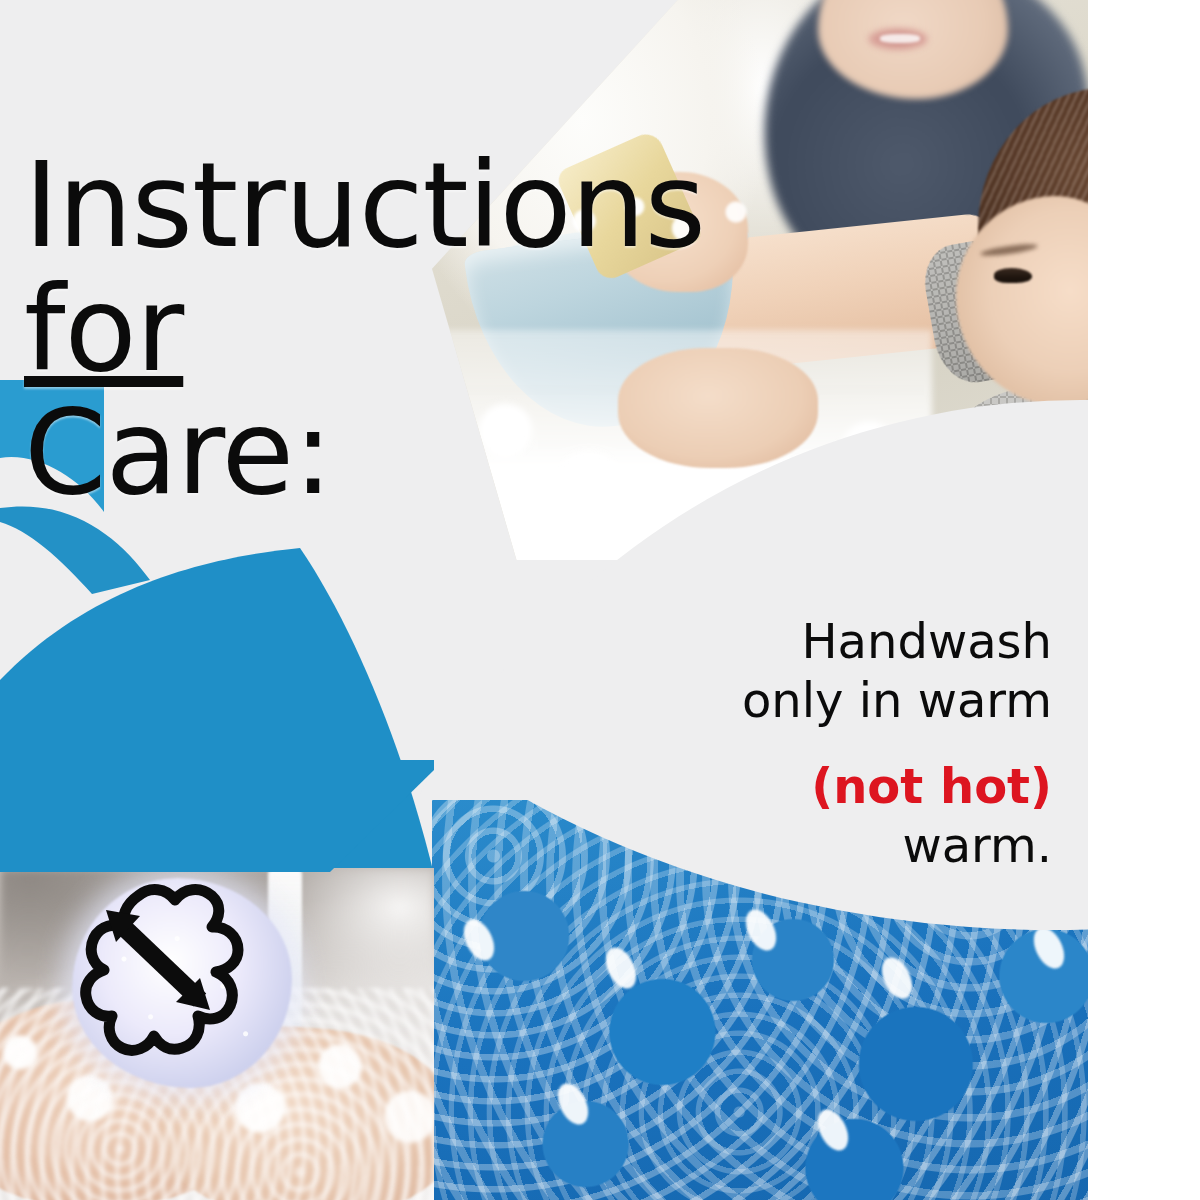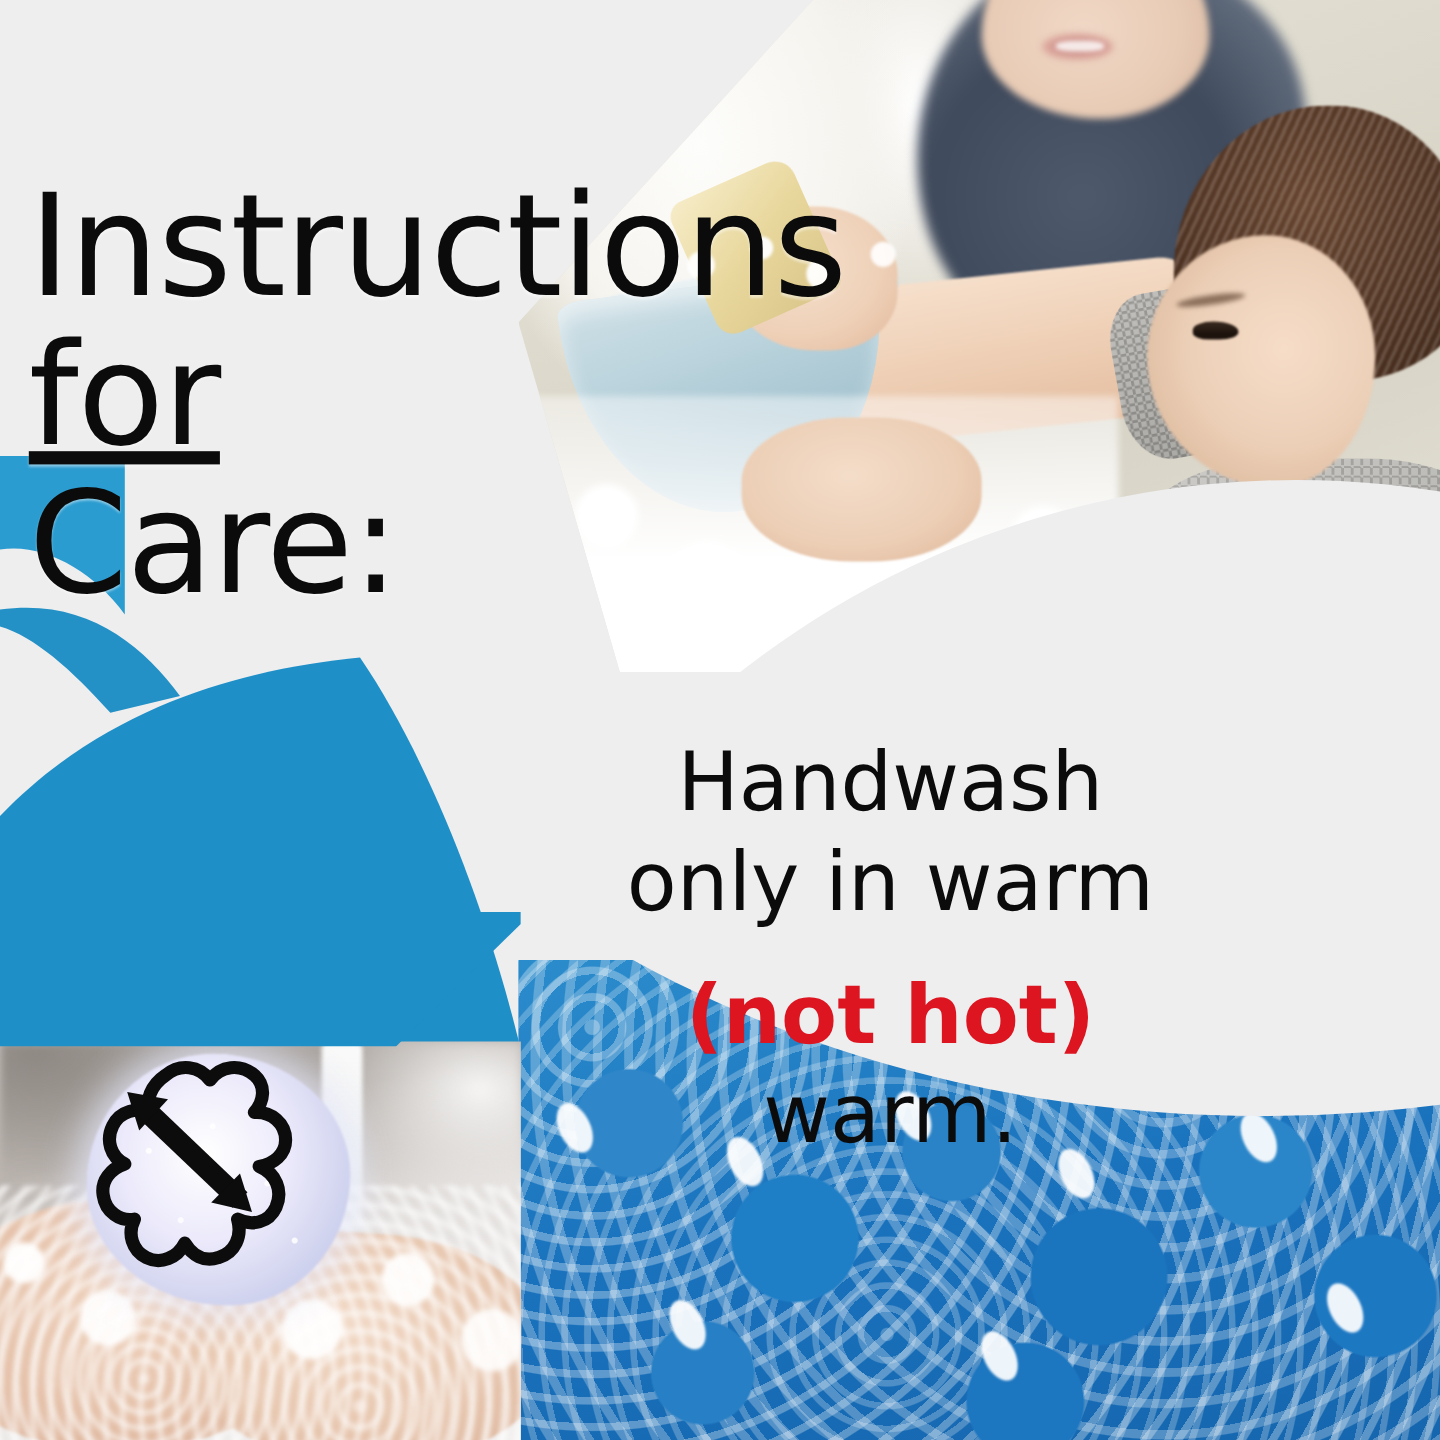--- a/index.html
+++ b/index.html
@@ -2,21 +2,21 @@
 <html><head>
 <meta charset="utf-8">
 <style>
   * { margin:0; padding:0; box-sizing:border-box; }
   html,body { background:#ffffff; }
   body {
     font-family:"DejaVu Sans", sans-serif;
   }
   #poster {
     position:relative;
-    width:1200px; height:1200px;
+    width:1088px; height:1200px;
     overflow:hidden;
     background:#fde047;
   }
 
   
   .gray-blob-top {
     position:absolute;
     left:-230px; top:-300px;
     width:1060px; height:1200px;
     background:#eeeeef;
@@ -320,24 +320,24 @@
     text-shadow:0 2px 2px rgba(255,255,255,.45);
   }
   .headline .l2, .headline .l3 { display:block; }
   .headline .l2 { margin-top:10px;text-decoration:underline; }
   .headline .l3 { margin-top:8px; }
 
   .subtext {
     position:absolute;
     left:432px; top:612px;
     width:620px;
-    text-align:center;
+    text-align:right;
     font-family:"DejaVu Sans", sans-serif;
     font-weight:400;
-    font-size:68px;
+    font-size:48px;
     line-height:1.22;
     color:#0b0b0b;
   }
   .subtext span { display:block; }
   .subtext .nothot { color:#dd1520; font-weight:700;margin-top:28px; }
 </style>
 </head>
 <body>
 
 <div id="poster">

